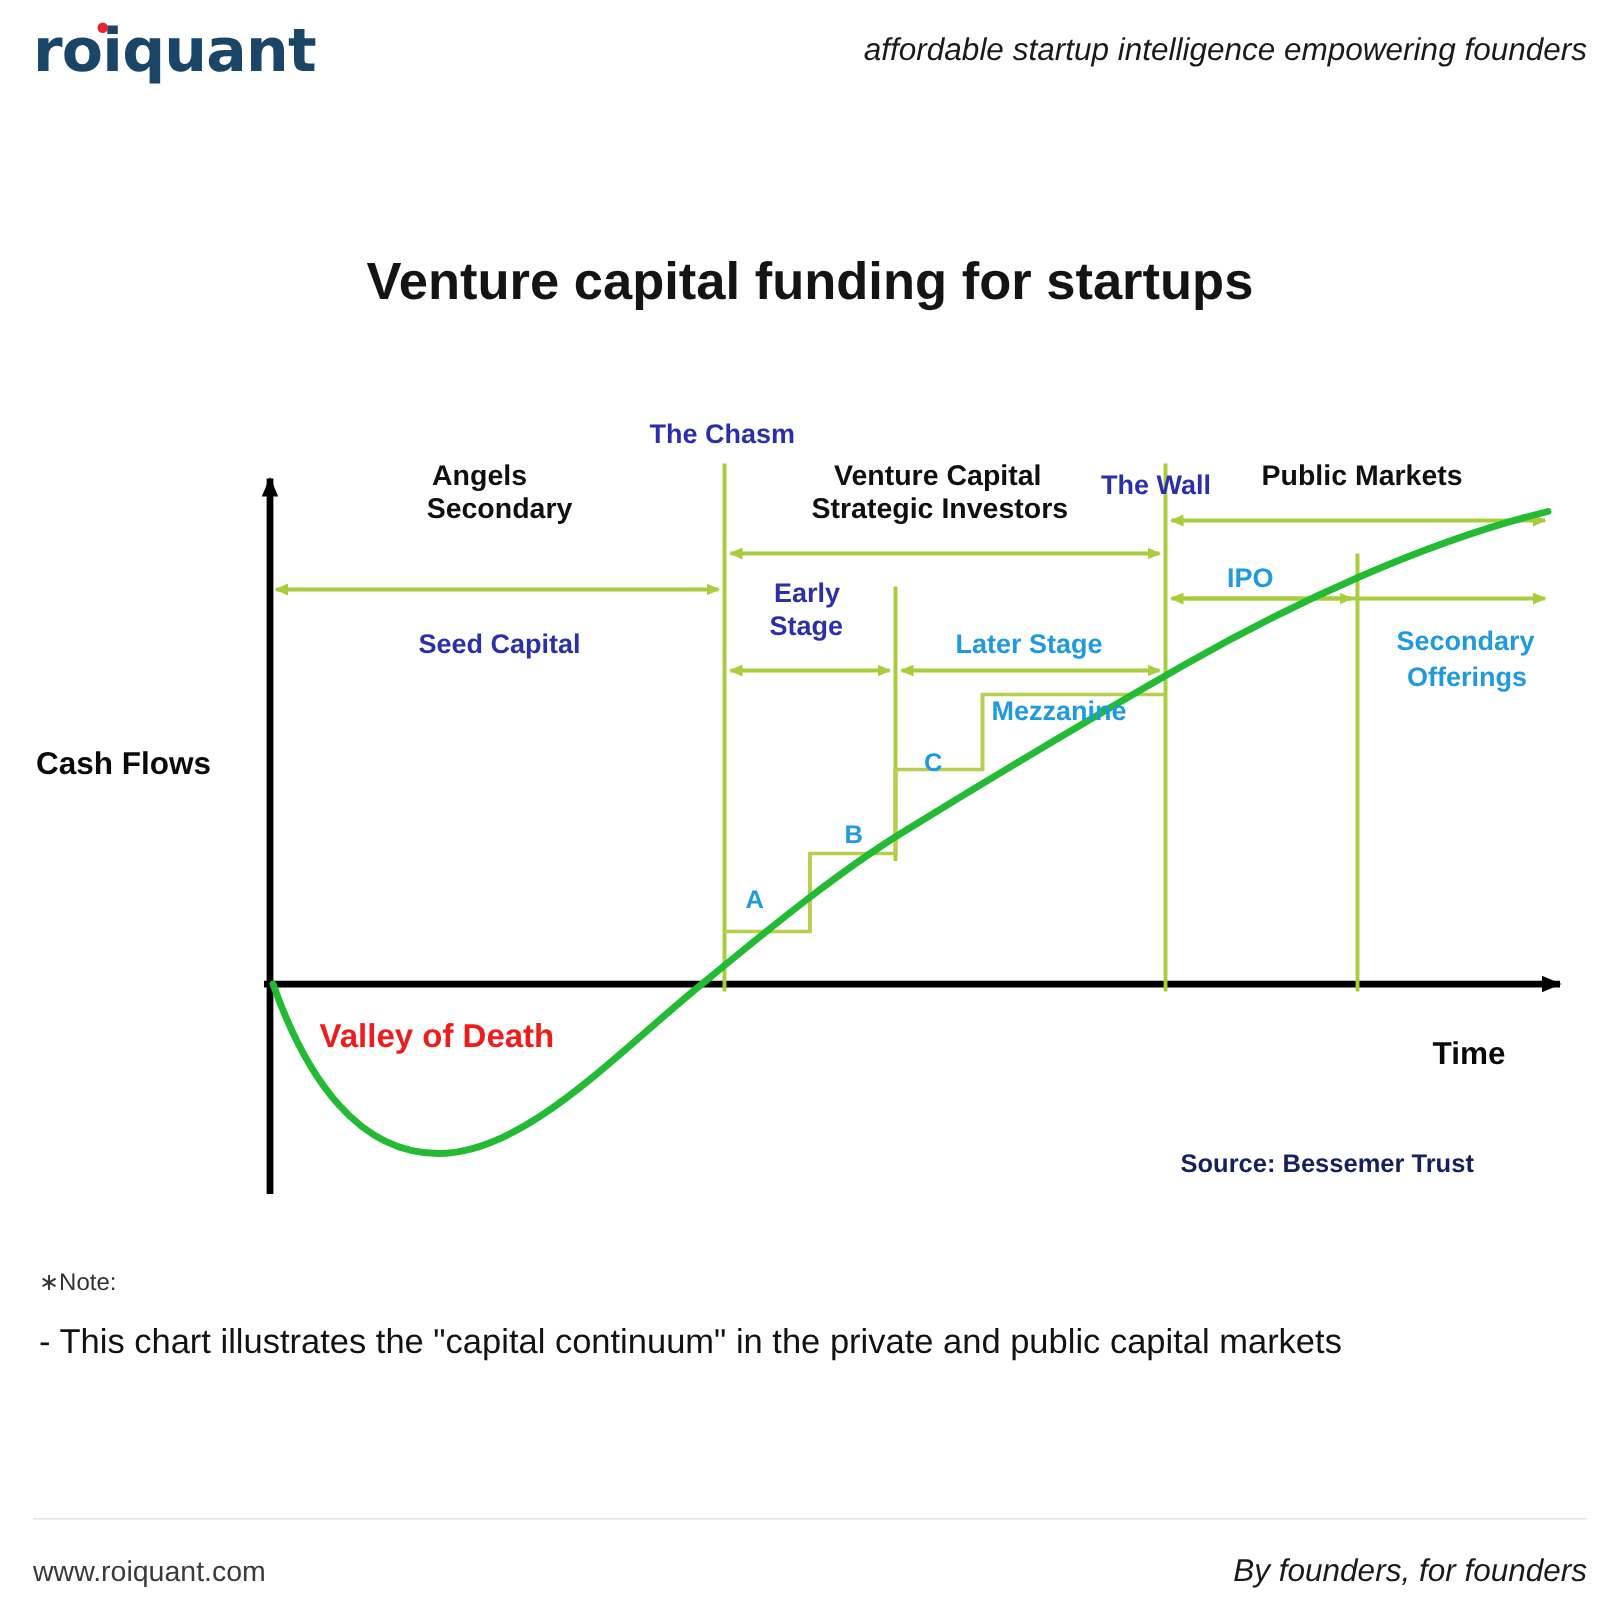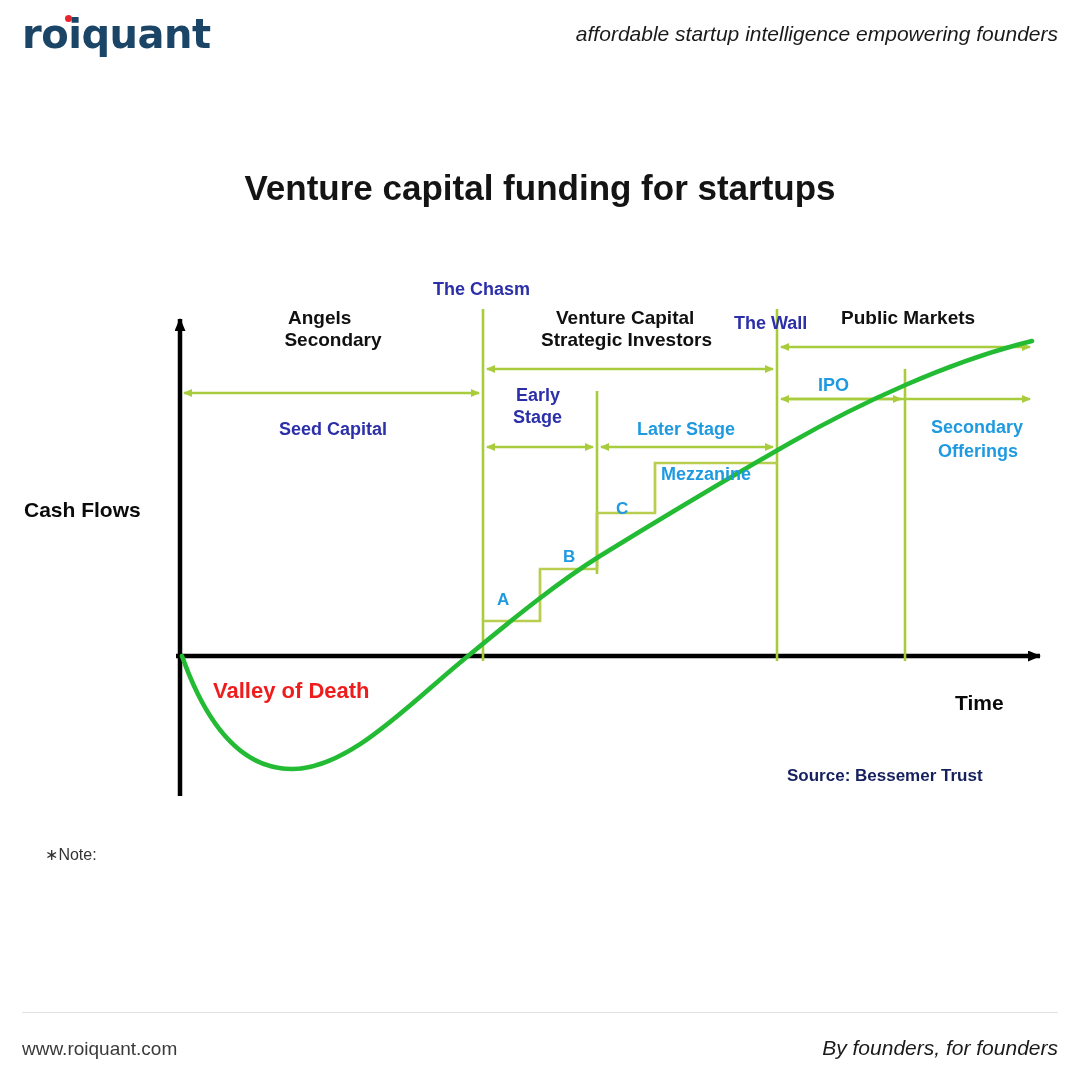--- a/index.html
+++ b/index.html
@@ -92,21 +92,20 @@
   .lbl-axis   { color: #0a0a0a; font-size: 21px; }
   .lbl-source { color: #16205e; font-size: 17px; }
   .lbl-step   { color: #1f9ae0; font-size: 17px; }
 
   
   #notes {
     position: absolute;
     left: 26px;
     top: 845px;
     width: 1030px;
-    margin-left: 19px;
   }
   #note-head {
     font-family: "Liberation Sans", sans-serif;
     font-size: 16px;
     color: #333333;
   }
   #note-line {
     margin-top: 16px;
     font-family: "Liberation Sans", sans-serif;
     font-size: 23px;
@@ -243,17 +242,18 @@
   <div class="cg-label lbl-axis" style="left:24px; top:247px;">Cash Flows</div>
   <div class="cg-label lbl-axis" style="left:955px; top:420px;margin-top:20px;">Time</div>
 
   <div class="cg-label lbl-red" style="left:213px; top:428px;">Valley of Death</div>
 
   <div class="cg-label lbl-source" style="left:787px; top:515px;">Source: Bessemer Trust</div>
 </div>
 
 <div id="notes">
   <div id="note-head">∗Note:</div>
+  <div id="note-line">- This chart illustrates the "capital continuum" in the private and public capital markets</div>
 </div>
 
 <div id="footer-rule"></div>
 <div id="footer-left">www.roiquant.com</div>
 <div id="footer-right">By founders, for founders</div>
 
 </body></html>

